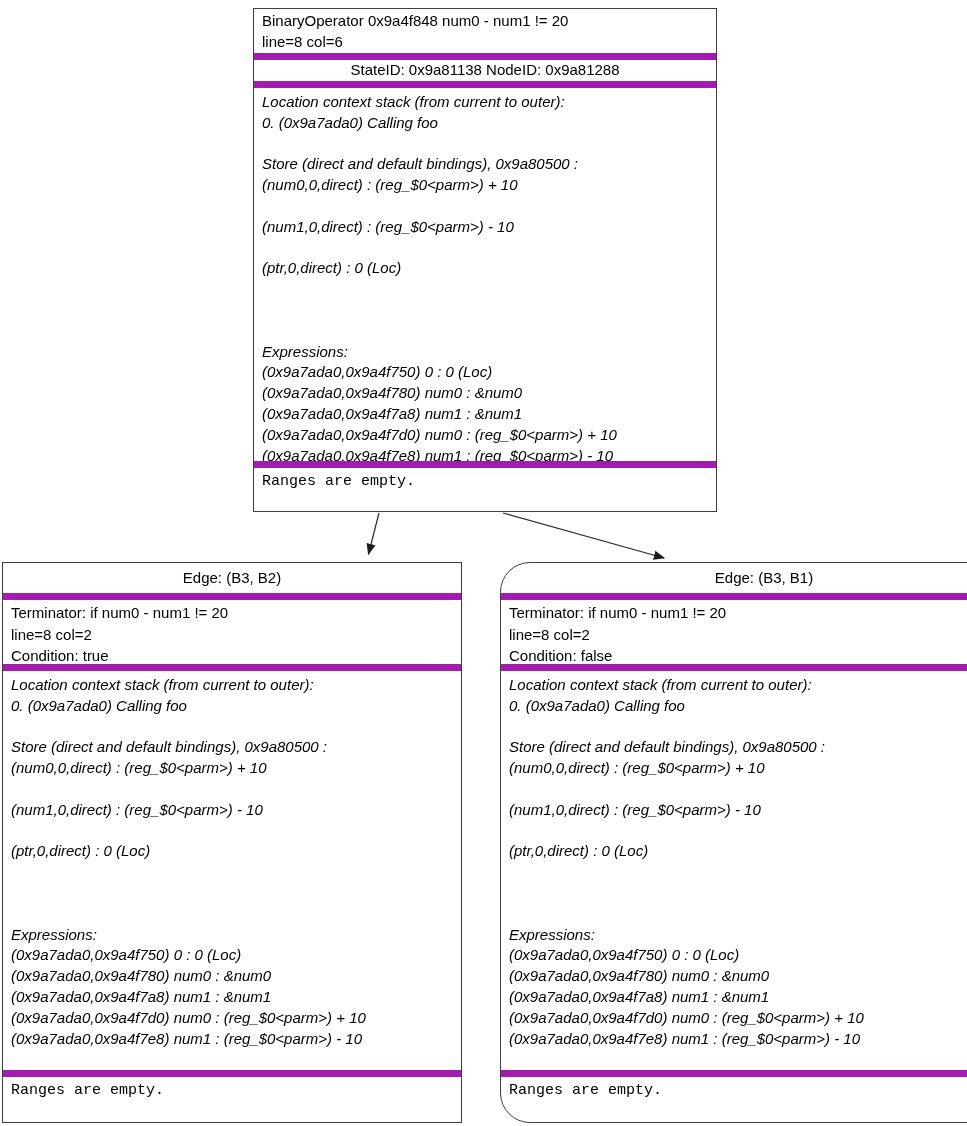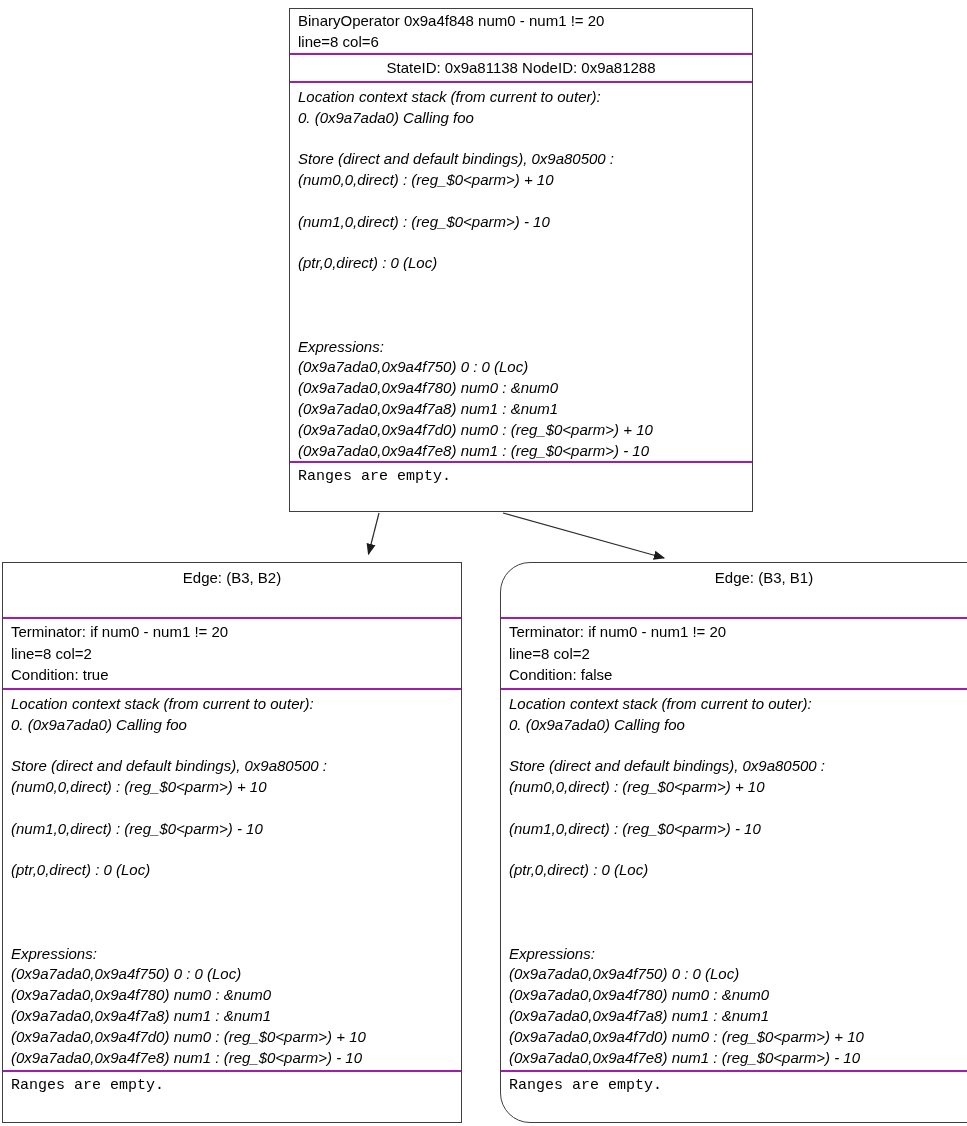--- a/index.html
+++ b/index.html
@@ -27,21 +27,21 @@
     box-sizing: border-box;
     background: #ffffff;
     border: 1px solid #3f3f3f;
     display: flex;
     flex-direction: column;
     font-size: 15px;
     line-height: 20.8px;
   }
   .sec {
     box-sizing: border-box;
-    border-top: 2px solid #a21caf;
+    border-top: 7px solid #a21caf;
     overflow: hidden;
   }
   .sec:first-child {
     border-top: none;
   }
   .sec-title {
     padding: 1px 8px 0 8px;
     white-space: pre;
     height: 44px;
     line-height: 21px;
@@ -51,21 +51,20 @@
     height: 30px;
     display: flex;
     align-items: center;
     justify-content: center;
   }
   .sec-term {
     padding: 2px 8px 0 8px;
     white-space: pre;
     height: 71px;
     line-height: 21.5px;
-    margin-top: 24px;
   }
   .sec-state {
     text-align: center;
     display: flex;
     align-items: center;
     justify-content: center;
   }
   .node-top .sec-state { height: 28px; }
   .node-bottom .sec-state { height: 29px; }
   .sec-body {
@@ -77,21 +76,20 @@
   .sec-ranges {
     padding: 4px 8px 0 8px;
     white-space: pre;
     font-family: Liberation Mono, monospace;
   }
   .node-top {
     left: 253px;
     top: 8px;
     width: 464px;
     height: 504px;
-    margin-left: 36px;
   }
   .node-top .sec-ranges { height: 50px; }
   .node-left {
     left: 2px;
     top: 562px;
     width: 460px;
     height: 561px;
   }
   .node-right {
     left: 500px;

